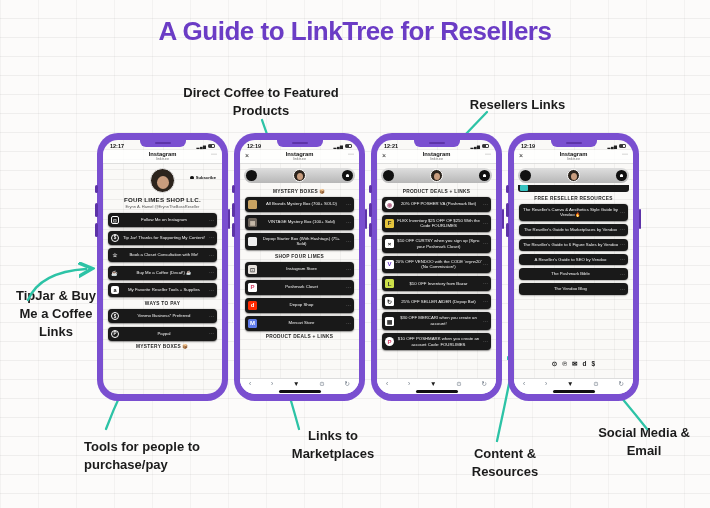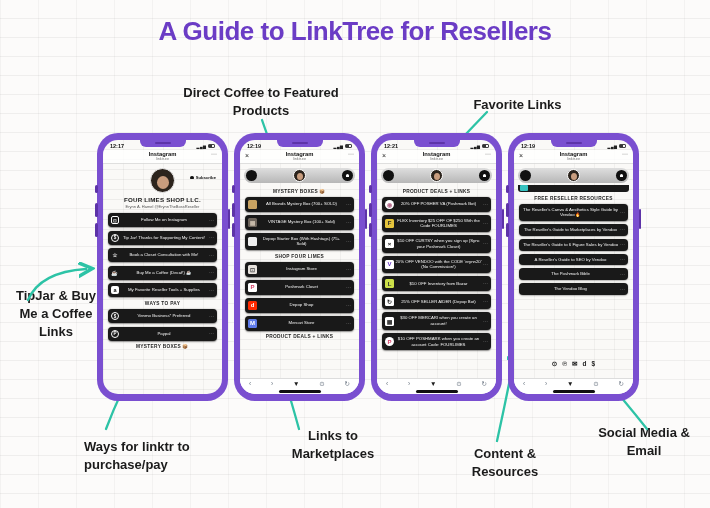--- a/index.html
+++ b/index.html
@@ -126,23 +126,23 @@
   .home-line{width:42px;height:2.5px;background:#111;border-radius:2px;margin:2.5px auto 0;}
 </style>
 </head>
 <body>
 
 <div class="poster">
 
   <div class="title">A Guide to LinkTree for Resellers</div>
 
   <div class="note direct">Direct Coffee to Featured Products</div>
-  <div class="note affiliate">Favorite Links</div>
+  <div class="note affiliate">Resellers Links</div>
   <div class="note tipjar">TipJar &amp; Buy Me a Coffee Links</div>
-  <div class="note ways">Ways for linktr to purchase/pay</div>
+  <div class="note ways">Tools for people to purchase/pay</div>
   <div class="note marketplaces">Links to Marketplaces</div>
   <div class="note content">Content &amp; Resources</div>
   <div class="note social">Social Media &amp; Email</div>
 
   <svg class="arrows" width="710" height="508">
     <defs>
       <marker id="ah" markerWidth="7" markerHeight="7" refX="3.2" refY="3" orient="auto">
         <path d="M0 0 L6 3 L0 6" fill="none" stroke="#2dc3a6" stroke-width="1.5" stroke-linecap="round"></path>
       </marker>
     </defs>

